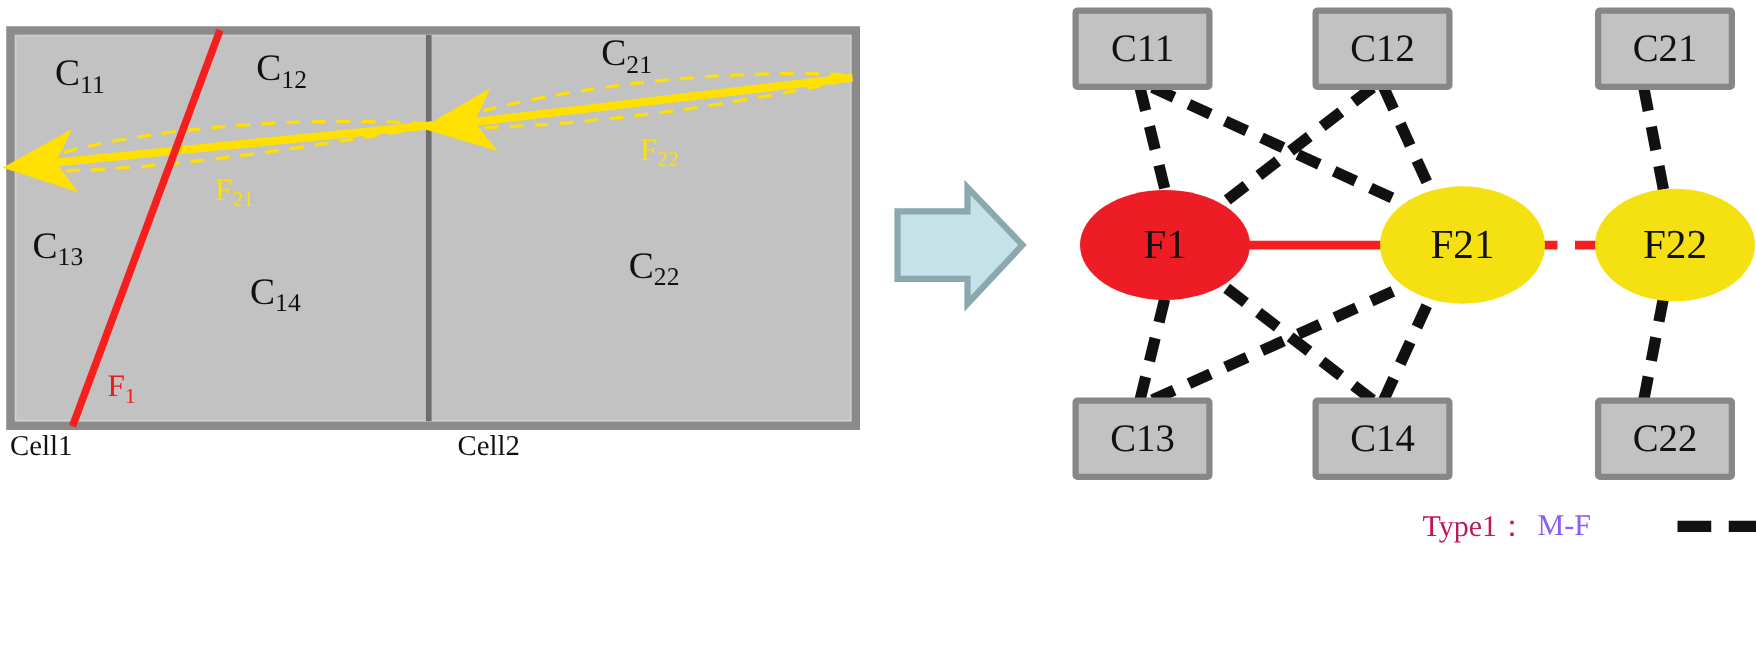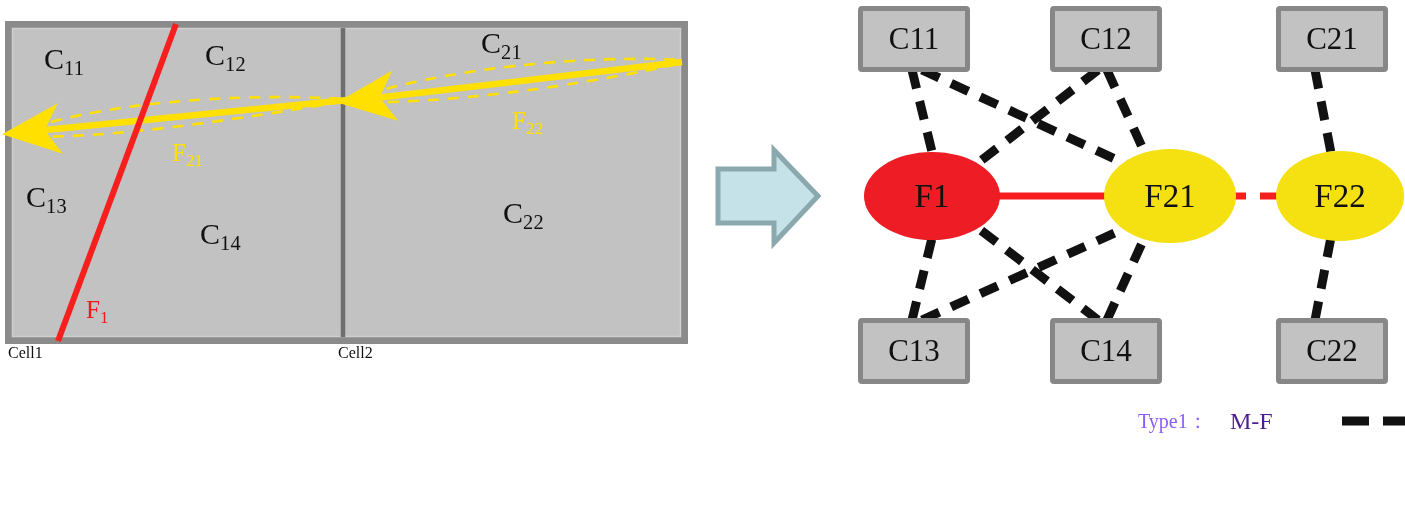--- a/index.html
+++ b/index.html
@@ -42,21 +42,21 @@
     vertical-align: baseline;
     position: relative;
     top: 0.30em;
     letter-spacing: 0.2px;
   }
   .cell-label {
     font-size: 30px;
     color: #111111;
   }
   .cell-name {
-    font-size: 16px;
+    font-size: 23px;
     color: #111111;
   }
   .frac-yellow {
     font-size: 25px;
     color: #ffe000;
     font-style: normal;
   }
   .frac-red {
     font-size: 25px;
     color: #f01818;
@@ -96,29 +96,29 @@
     left: 1138px;
     top: 402px;
     width: 262px;
   }
   .legend-row {
     display: flex;
     align-items: center;
     height: 38px;
   }
   .legend-type {
-    font-size: 20px;
-    color: #8b5cf6;
+    font-size: 24px;
+    color: #be185d;
     width: 92px;
     flex: 0 0 92px;
     white-space: nowrap;
   }
   .legend-desc {
     font-size: 24px;
-    color: #4c1d95;
+    color: #8b5cf6;
     width: 110px;
     flex: 0 0 110px;
     white-space: nowrap;
   }
   .legend-sample {
     flex: 1 1 auto;
     height: 24px;
     position: relative;
   }
   .legend-sample svg { display: block; }
@@ -158,21 +158,21 @@
   <div class="lbl cell-label" style="left:26px; top:182px;"><span>C</span><span class="sub">13</span></div>
   <div class="lbl cell-label" style="left:200px; top:219px;"><span>C</span><span class="sub">14</span></div>
   <div class="lbl cell-label" style="left:481px; top:28px;"><span>C</span><span class="sub">21</span></div>
   <div class="lbl cell-label" style="left:503px; top:198px;"><span>C</span><span class="sub">22</span></div>
 
   <div class="lbl frac-yellow" style="left:172px; top:140px;"><span>F</span><span class="sub">21</span></div>
   <div class="lbl frac-yellow" style="left:512px; top:108px;"><span>F</span><span class="sub">22</span></div>
   <div class="lbl frac-red" style="left:86px; top:297px;"><span>F</span><span class="sub">1</span></div>
 
   <div class="lbl cell-name" style="left:8px; top:345px;">Cell1</div>
-  <div class="lbl cell-name" style="left:338px; top:345px;">Cell2</div>
+  <div class="lbl cell-name" style="left:366px; top:345px;">Cell2</div>
 
   <svg class="layer" width="1405" height="529" viewBox="0 0 1405 529">
     <path d="M 718,169 L 774,169 L 774,150 L 818,196 L 774,243 L 774,223 L 718,223 Z" fill="#c4e2e8" stroke="#8aa8ae" stroke-width="5" stroke-linejoin="miter"></path>
   </svg>
 
   <svg class="layer" width="1405" height="529" viewBox="0 0 1405 529">
     <g stroke="#111111" stroke-width="9" fill="none" stroke-dasharray="19 13" stroke-linecap="butt">
       <line x1="912" y1="70" x2="934" y2="160"></line>
       <line x1="922" y1="70" x2="1128" y2="165"></line>
       <line x1="1098" y1="70" x2="978" y2="163"></line>

